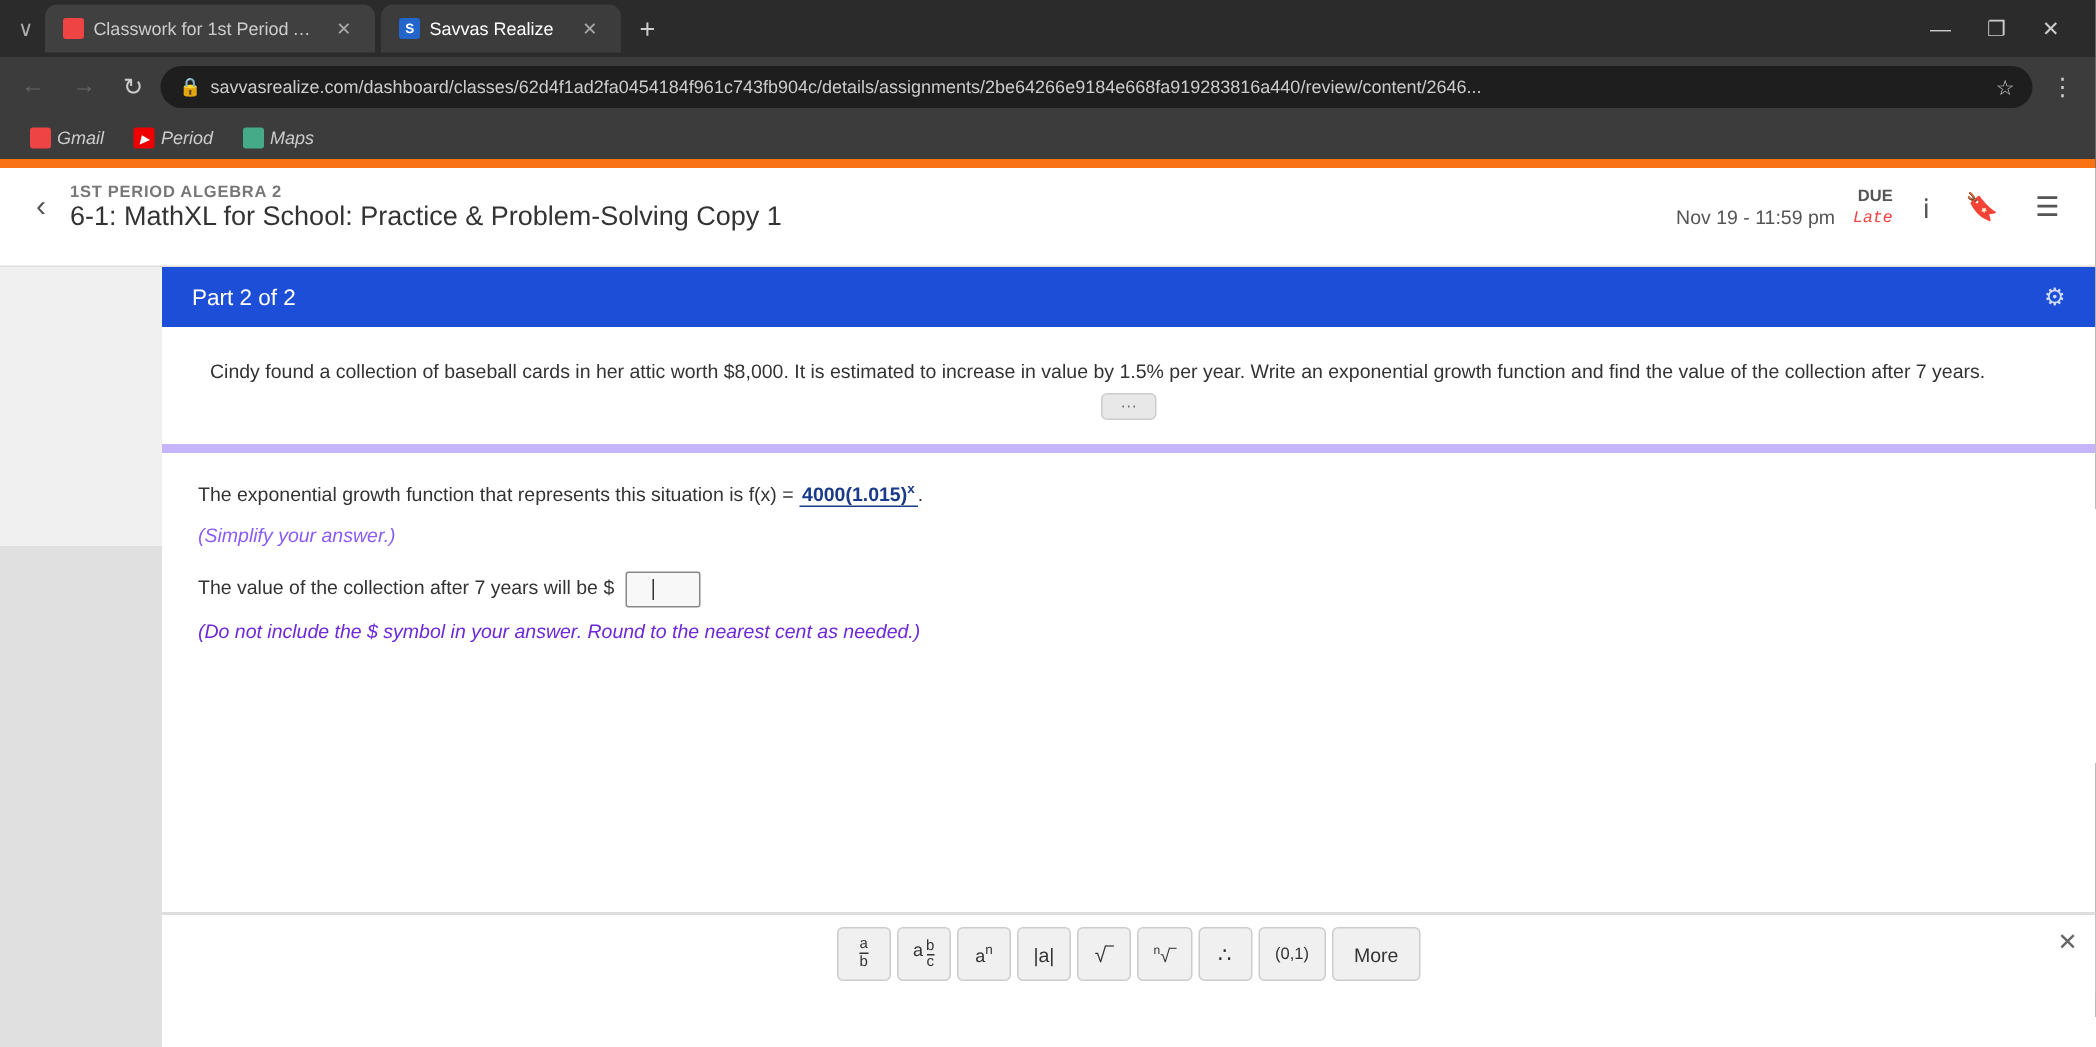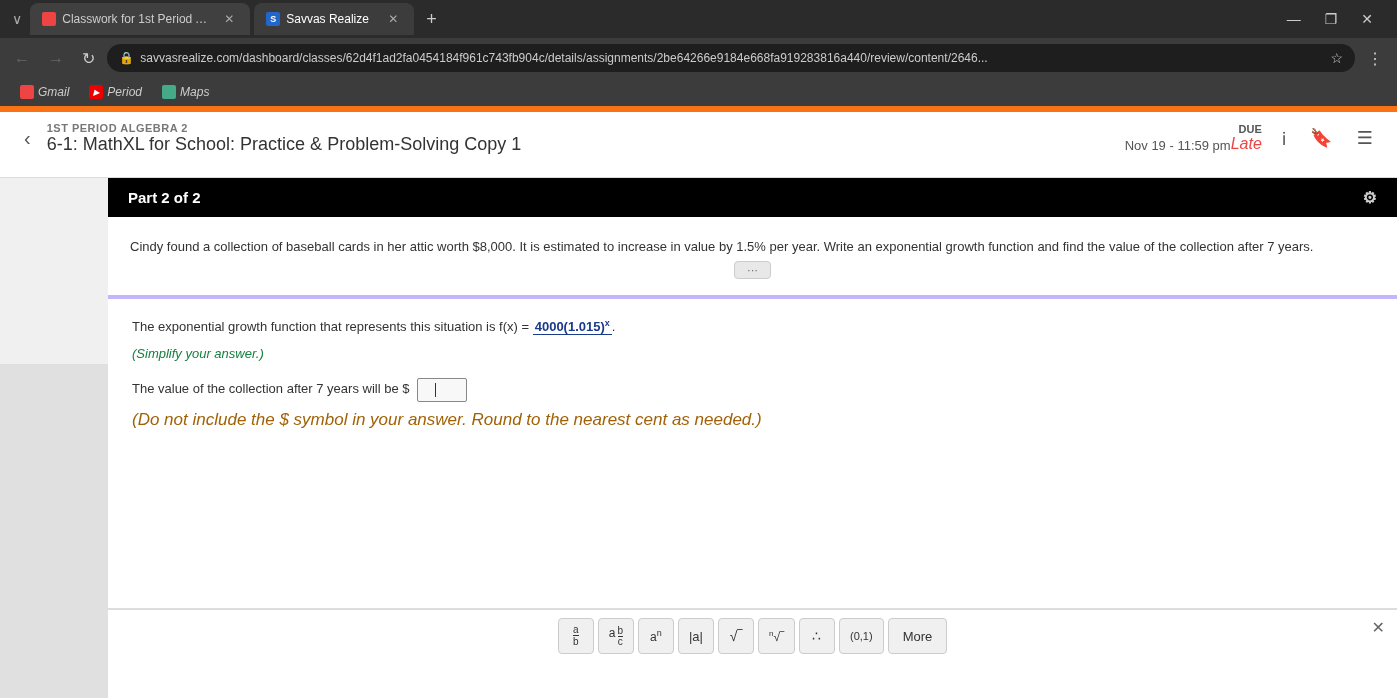--- a/index.html
+++ b/index.html
@@ -222,52 +222,53 @@
       text-align: right;
       font-size: 12px;
       color: #555;
     }
 
     .due-label { font-weight: 600; font-size: 11px; text-transform: uppercase; }
     .due-date-text { font-size: 13px; }
 
     .late-badge {
       color: #e44;
-      font-size: 16px;
+      font-size: 11px;
       font-style: italic;
-      margin-left: 0;
+      margin-left: 12px;
+      font-family: Liberation Mono, monospace;
     }
 
     .header-icon-btn {
       color: #555;
       font-size: 18px;
       cursor: pointer;
       padding: 4px;
     }
 
     .part-header {
-      background: #000000;
+      background: #1d4ed8;
       color: #fff;
       padding: 10px 20px;
       font-size: 15px;
-      font-weight: 700;
+      font-weight: 400;
       display: flex;
       align-items: center;
       justify-content: space-between;
     }
 
     .settings-btn {
       color: rgba(255,255,255,0.8);
       font-size: 16px;
       cursor: pointer;
     }
 
     .question-body {
-      padding: 20px 22px 16px;
-      border-bottom: 4px solid #c4b5fd;
+      padding: 20px 32px 16px;
+      border-bottom: 6px solid #c4b5fd;
     }
 
     .question-text {
       font-size: 13px;
       color: #333;
       line-height: 1.5;
     }
 
     .expand-btn {
       display: flex;
@@ -470,29 +471,29 @@
         <p class="question-text">Cindy found a collection of baseball cards in her attic worth $8,000. It is estimated to increase in value by 1.5% per year. Write an exponential growth function and find the value of the collection after 7 years.</p>
         <div class="expand-btn">
           <span class="expand-dots">···</span>
         </div>
       </div>
 
       <div class="answer-section">
         <div class="answer-line">
           <span>The exponential growth function that represents this situation is f(x) = </span><span class="answer-value"><span>4000(1.015)</span><sup>x</sup></span><span>.</span>
         </div>
-        <div style="font-size:13px; color:#15803d; font-style:italic; margin-bottom:16px;">(Simplify your answer.)</div>
+        <div style="font-size:13px; color:#8b5cf6; font-style:italic; margin-bottom:16px;">(Simplify your answer.)</div>
 
         <div class="answer-line">
           <span>The value of the collection after 7 years will be $</span>
           <span class="input-placeholder">
             <span style="display:inline-block; width:10px; height:14px; border-right:1px solid #333;"></span>
           </span>
         </div>
-        <div style="font-size:17px; color:#a16207; font-style:italic;">(Do not include the $ symbol in your answer. Round to the nearest cent as needed.)</div>
+        <div style="font-size:13px; color:#6d28d9; font-style:italic;">(Do not include the $ symbol in your answer. Round to the nearest cent as needed.)</div>
       </div>
 
       <div style="position:absolute; bottom:36px; left:0; right:0; background:#fff; border-top:2px solid #ddd; display:flex; align-items:center; justify-content:center; padding:8px 4px; gap:4px;">
 
         <span style="position:absolute; right:12px; top:8px; color:#666; font-size:16px; cursor:pointer;">✕</span>
 
         <div class="math-btn" title="fraction">
           <span style="display:flex;flex-direction:column;align-items:center;font-size:10px;line-height:1;">
             <span>a</span>
             <span style="border-top:1px solid #333;padding-top:1px;">b</span>

